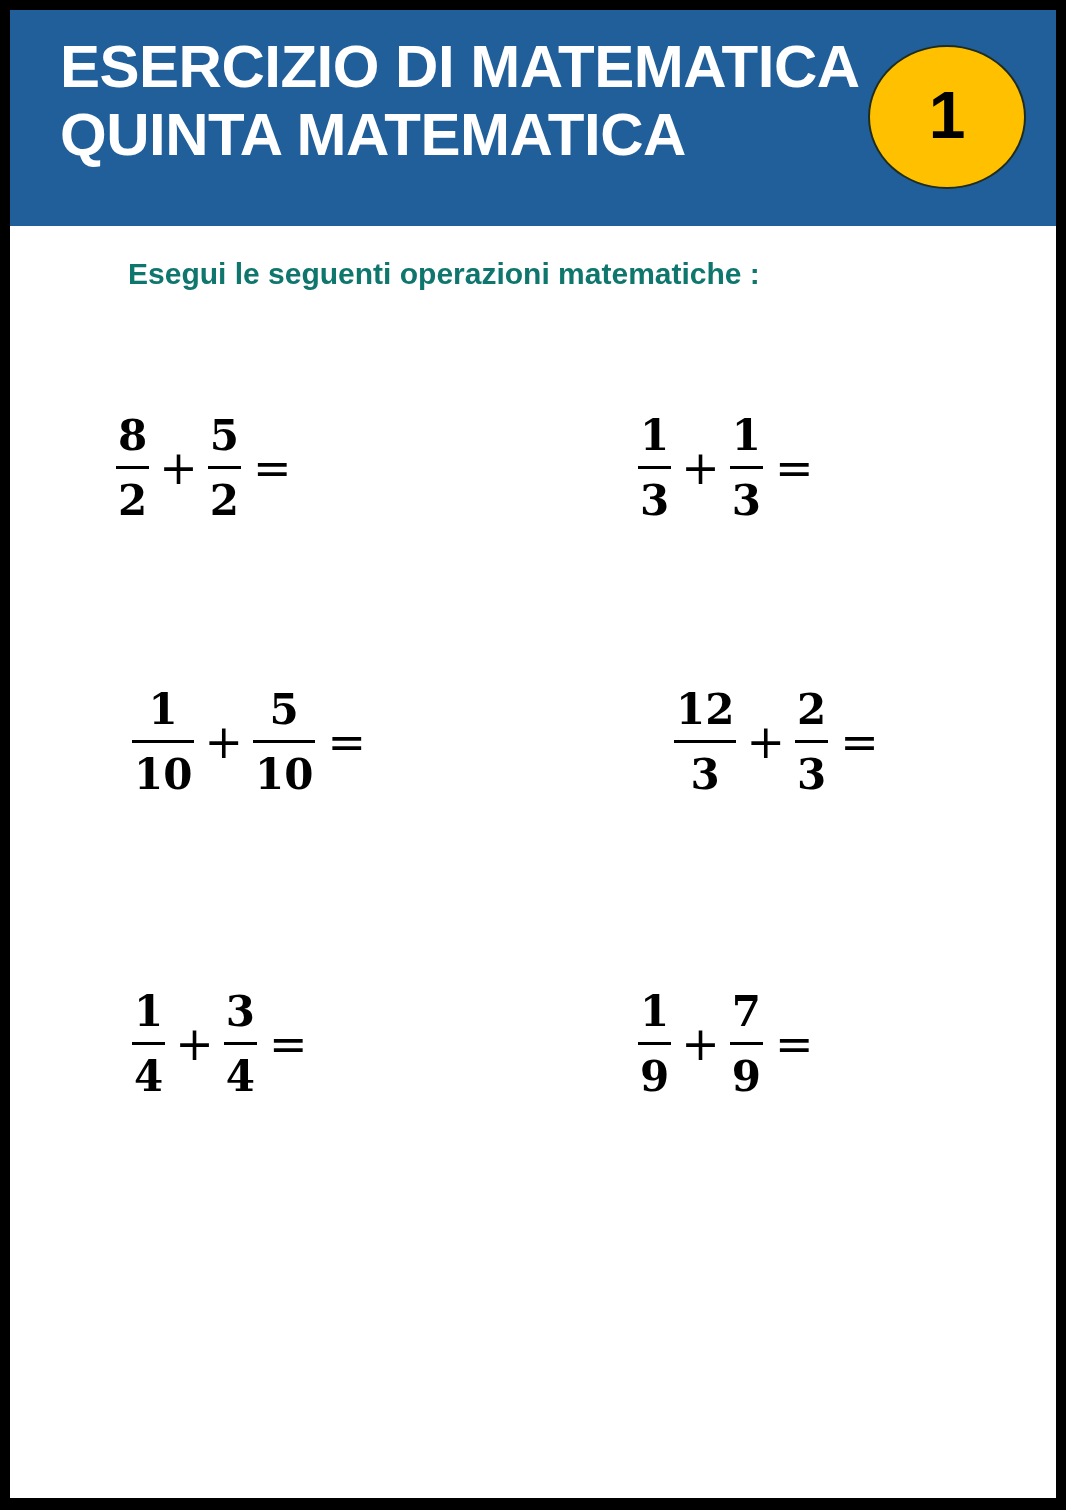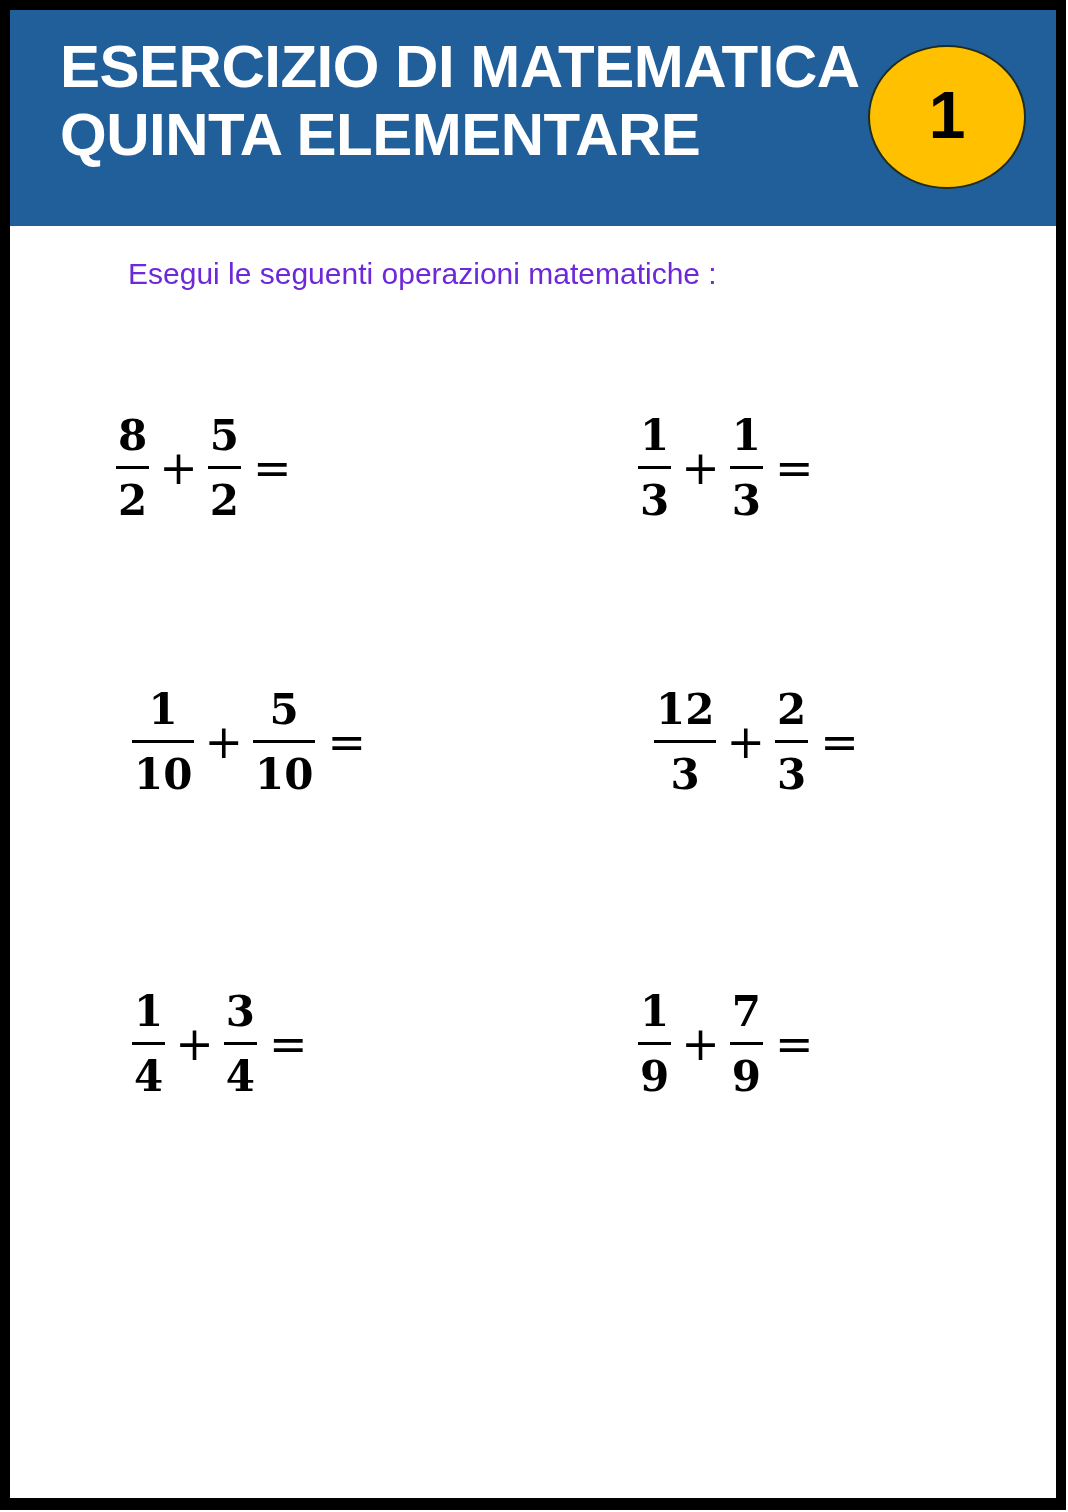--- a/index.html
+++ b/index.html
@@ -68,23 +68,23 @@
       font-size: 66px;
       line-height: 66px;
       color: #000000;
       margin-top: -4px;
     }
 
     .instruction {
       position: absolute;
       left: 128px;
       top: 256px;
-      color: #6d28d9;
+      color: #0f766e;
       font-family: "Liberation Sans", sans-serif;
-      font-weight: normal;
+      font-weight: bold;
       font-size: 30px;
       line-height: 36px;
       white-space: nowrap;
     }
 
     .exercise {
       position: absolute;
       display: flex;
       align-items: center;
       font-family: "DejaVu Serif", serif;
@@ -117,32 +117,32 @@
     .eq {
       font-size: 46px;
       line-height: 46px;
       margin-left: 12px;
       padding-bottom: 2px;
     }
 
     .ex-0 { left: 116px; top: 414px; }
     .ex-1 { left: 638px; top: 414px; }
     .ex-2 { left: 132px; top: 688px; }
-    .ex-3 { left: 654px; top: 688px; }
+    .ex-3 { left: 674px; top: 688px; }
     .ex-4 { left: 132px; top: 990px; }
     .ex-5 { left: 638px; top: 990px; }
   </style>
 </head>
 <body>
 
 <div class="page-frame"></div>
 
 <div class="header-band"></div>
 <div class="title-line title-line-1">ESERCIZIO DI MATEMATICA</div>
-<div class="title-line title-line-2">QUINTA ELEMENTARE</div>
+<div class="title-line title-line-2">QUINTA MATEMATICA</div>
 
 <div class="badge">
   <span class="badge-number">1</span>
 </div>
 
 <div class="instruction">Esegui le seguenti operazioni matematiche :</div>
 
 <div class="exercise ex-0">
   <span class="frac">
     <span class="num">8</span>

